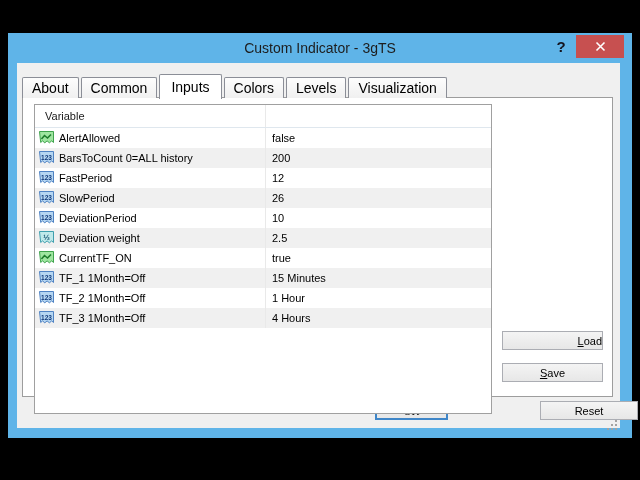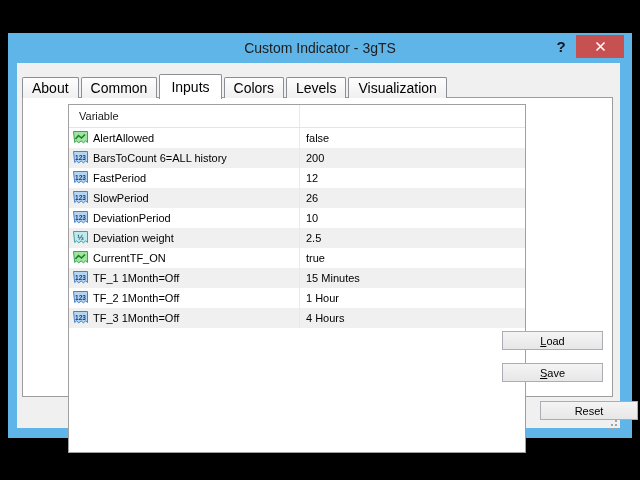--- a/index.html
+++ b/index.html
@@ -30,43 +30,43 @@
          background:linear-gradient(#fdfdfd,#f0f0f0); border:1px solid #8b8e97;
          border-bottom:none; border-radius:2px 2px 0 0; display:flex;
          align-items:center; cursor:pointer; }
   .tab.active { height:25px; background:#fff; padding:0 11px; margin-bottom:-1px;
                 border-color:#8b8e97; }
 
   .tabpanel { position:absolute; left:5px; top:34px; width:591px; height:300px;
               background:#fff; border:1px solid #9d9d9d; z-index:2; }
 
   
-  .ptable { position:absolute; left:11px; top:6px; width:458px; height:349px;
-            border:1px solid #a0a0a0; background:#fff; overflow:hidden;margin-left:34px; }
+  .ptable { position:absolute; left:11px; top:6px; width:458px; height:310px;
+            border:1px solid #a0a0a0; background:#fff; overflow:hidden; }
   .phead { display:flex; height:23px; background:#fff; border-bottom:1px solid #dfe7ee;
            font-size:11px; color:#1a1a1a; }
   .phead .c1 { width:231px; padding-left:10px; display:flex; align-items:center;
                border-right:1px solid #e9e9e9; }
   .phead .c2 { flex:1; padding-left:6px; display:flex; align-items:center; }
   .prow { display:flex; height:20px; font-size:11px; color:#000; cursor:default; }
   .prow.alt { background:#f0f0f0; }
   .prow .c1 { width:231px; display:flex; align-items:center;
               border-right:1px solid #e9e9e9; overflow:hidden; white-space:nowrap; }
   .prow .c2 { flex:1; padding-left:6px; display:flex; align-items:center;
               white-space:nowrap; }
   .cell-icon { width:15px; height:14px; margin:0 5px 0 4px; flex:0 0 auto;
                display:inline-flex; }
   .cell-icon svg { display:block; }
 
   
   .btn { position:absolute; height:19px; font-size:11px; color:#000;
          background:linear-gradient(#f4f4f4,#e7e7e7); border:1px solid #abadb3;
          display:flex; align-items:center; justify-content:center; cursor:pointer; }
   .btn .mn { text-decoration:underline; }
-  .btn-load { left:479px; top:233px; width:101px; }
+  .btn-load { left:479px; top:233px; width:101px;justify-content:flex-end; }
   .btn-save { left:479px; top:265px; width:101px; }
   .btn-ok     { left:358px; top:338px; width:73px; border:2px solid #3f86c8;font-family:Liberation Serif, serif; }
   .btn-cancel { left:441px; top:338px; width:75px; }
   .btn-reset  { left:523px; top:338px; width:98px; }
 
   .grip { position:absolute; right:3px; bottom:2px; width:10px; height:10px;
           cursor:nwse-resize; }
 </style>
 </head>
 <body>
@@ -128,21 +128,21 @@
     <div class="c2">false</div>
   </div>
               <div class="prow alt">
     <div class="c1">
       <span class="cell-icon">
                     <svg width="15" height="14" viewBox="0 0 15 14">
       <path d="M0.5 0.5 h14 v11 l-1.8 -1.6 -2.3 1.9 -2.3 -1.9 -2.3 1.9 -2.3 -1.9 -1.8 1.6 z" fill="#b5d6f2" stroke="#4f82c2" stroke-width="1"></path>
       <text x="7.5" y="8.6" text-anchor="middle" font-size="6.5" font-weight="bold" font-family="Liberation Sans, sans-serif" fill="#123a7a">123</text>
     </svg>
                   </span>
-      <span class="var-name">BarsToCount 6=ALL history</span>
+      <span class="var-name">BarsToCount 0=ALL history</span>
     </div>
     <div class="c2">200</div>
   </div>
               <div class="prow">
     <div class="c1">
       <span class="cell-icon">
                     <svg width="15" height="14" viewBox="0 0 15 14">
       <path d="M0.5 0.5 h14 v11 l-1.8 -1.6 -2.3 1.9 -2.3 -1.9 -2.3 1.9 -2.3 -1.9 -1.8 1.6 z" fill="#b5d6f2" stroke="#4f82c2" stroke-width="1"></path>
       <text x="7.5" y="8.6" text-anchor="middle" font-size="6.5" font-weight="bold" font-family="Liberation Sans, sans-serif" fill="#123a7a">123</text>
     </svg>

